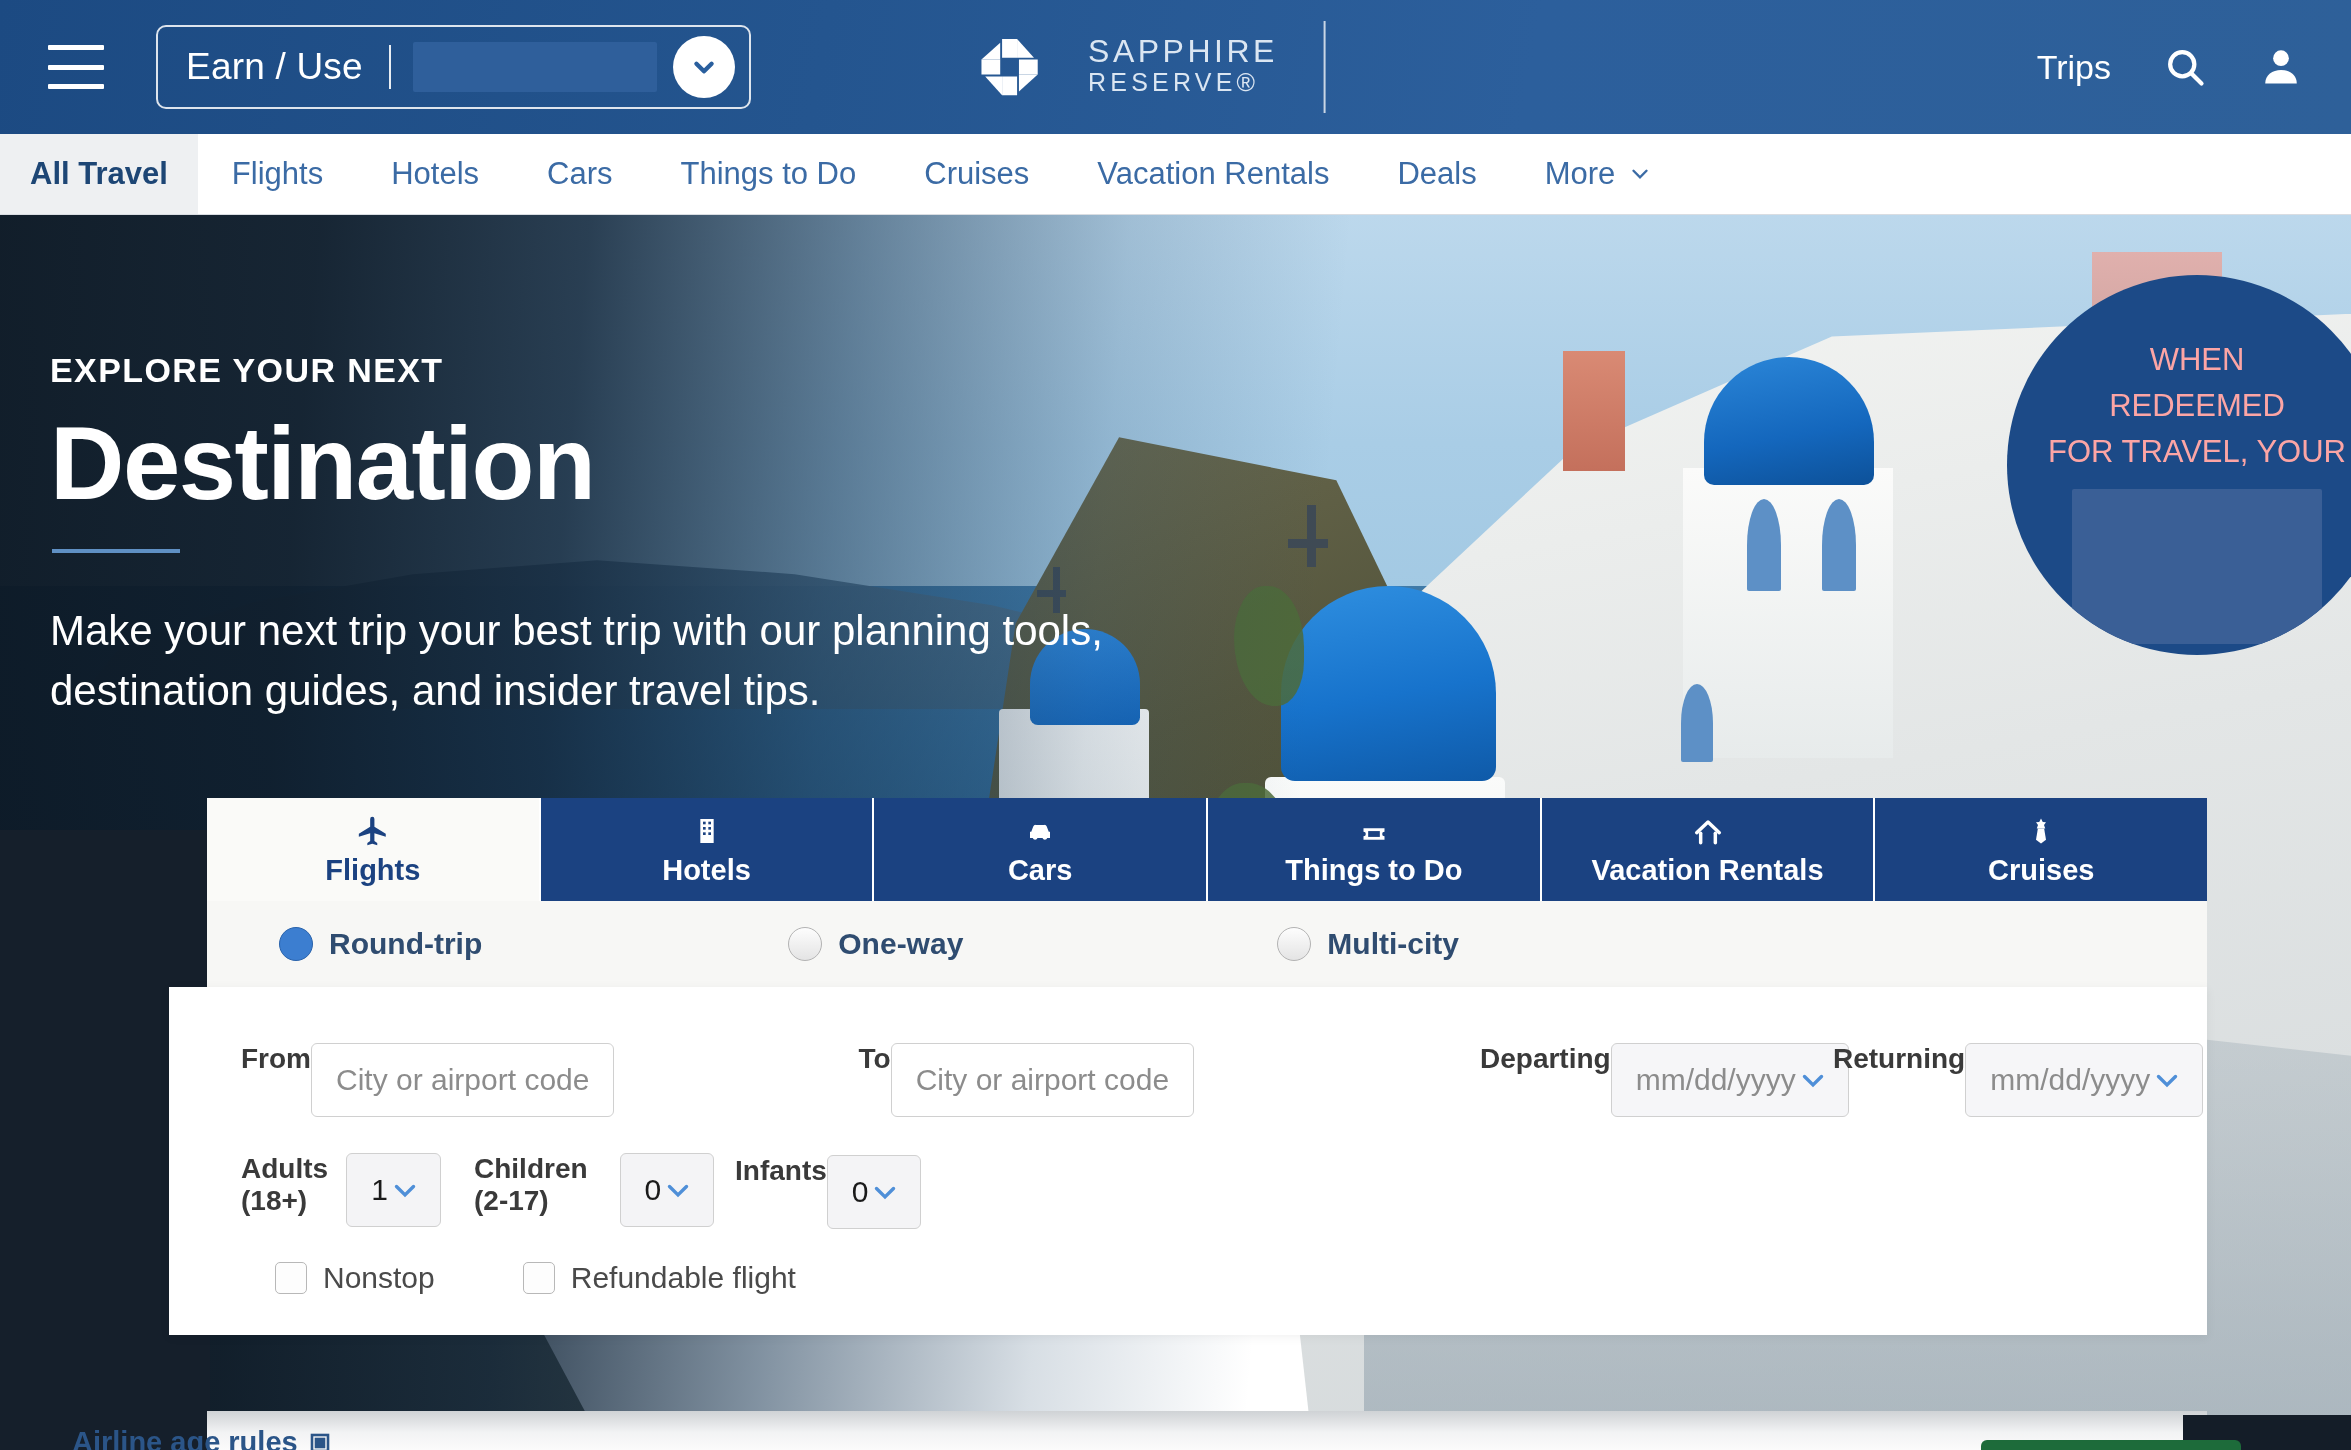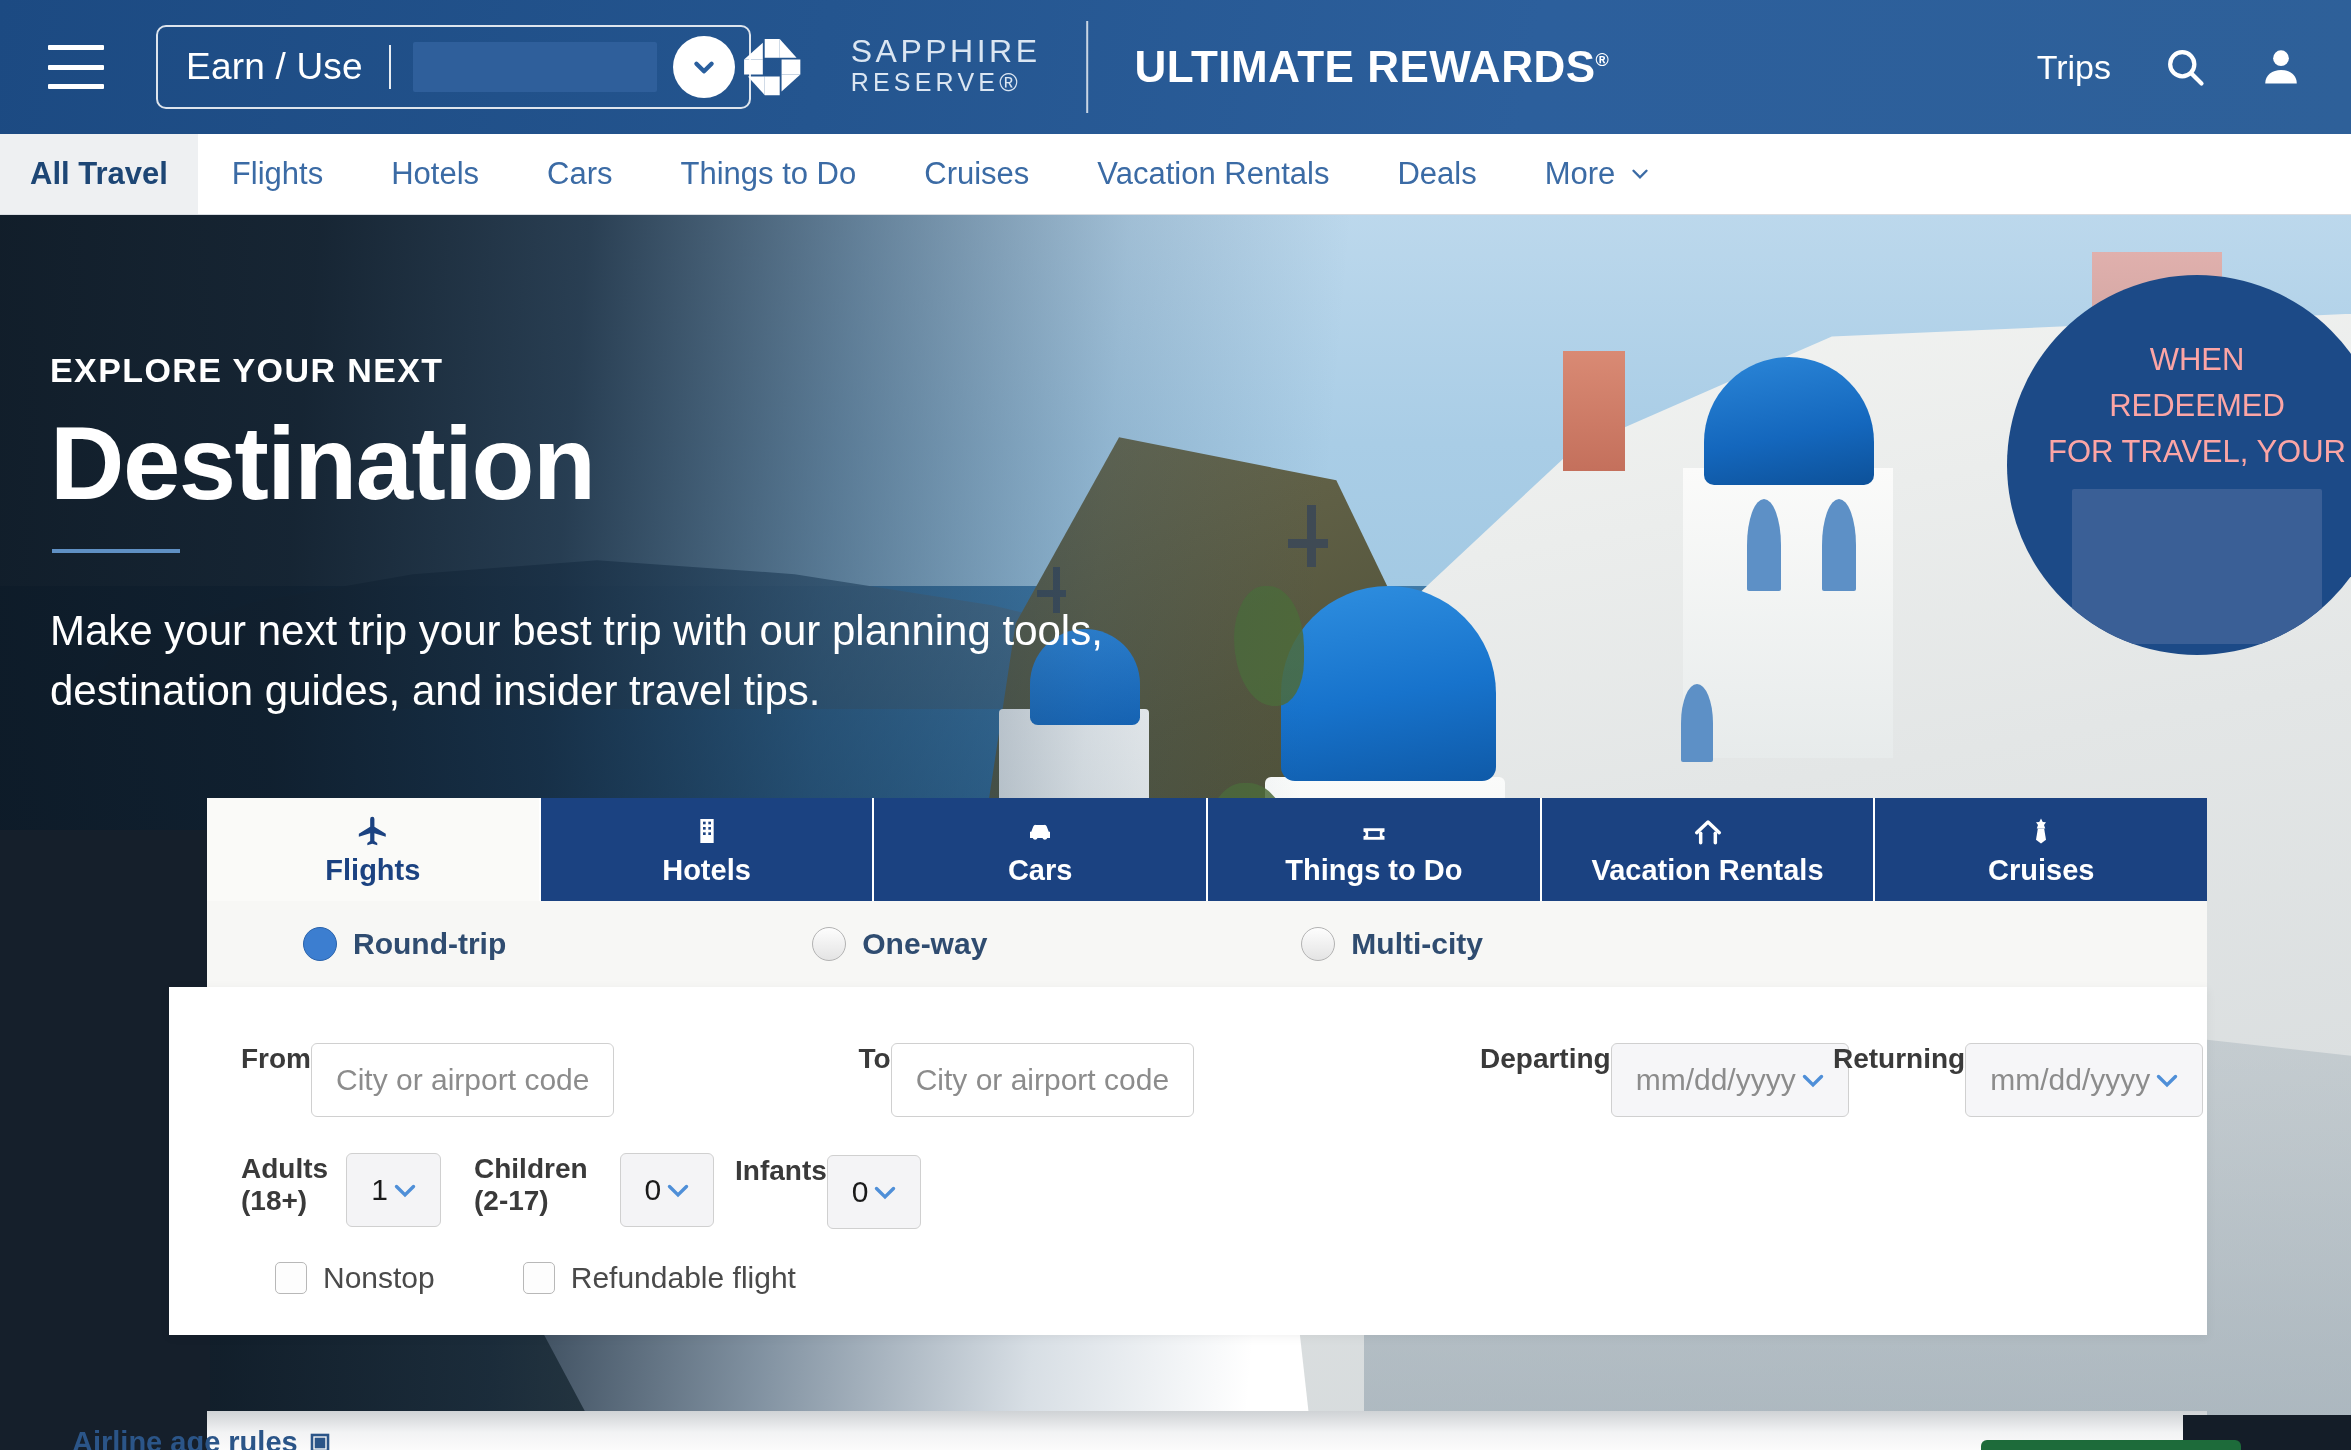--- a/index.html
+++ b/index.html
@@ -280,21 +280,21 @@
   .wtab:last-child { border-right: none; }
   .wtab-label { color: #ffffff; font-size: 29px; font-weight: 700; }
   .wtab.active { background: #fafaf8; }
   .wtab.active .wtab-label { color: #1b4281; }
   .wtab-icon { height: 36px; display: flex; align-items: flex-end; }
 
   .triptype-row {
     background: #f7f7f5;
     height: 86px;
     display: flex; align-items: center;
-    padding-left: 96px;
+    padding-left: 72px;
   }
   .triptype {
     display: flex; align-items: center; gap: 16px;
     cursor: pointer;
   }
   .tt-spacer1 { width: 306px; }
   .tt-spacer2 { width: 314px; }
   .radio {
     width: 34px; height: 34px; border-radius: 50%;
     background: linear-gradient(180deg, #fdfdfd 0%, #e4e4e4 100%);
@@ -411,23 +411,20 @@
         <path fill="#ffffff" d="M24 62 L24 42 L6 42 Z"></path>
         <path fill="#ffffff" d="M2 24 L22 24 L22 6 Z"></path>
         <rect x="24" y="24" width="16" height="16" fill="none"></rect>
       </svg>
       <div class="sapphire-words">
         <div class="sapphire-line1">SAPPHIRE</div>
         <div class="sapphire-line2">RESERVE®</div>
       </div>
     </div>
     <div class="brand-divider"></div>
-    <div class="ultimate-rewards">
-      <span>ULTIMATE REWARDS</span><sup>®</sup>
-    </div>
   </div>
 
   <div class="header-right">
     <a class="trips-link" href="#">Trips</a>
     <span class="hdr-icon">
       <svg width="44" height="44" viewBox="0 0 24 24" fill="none" stroke="#ffffff" stroke-width="2.3" stroke-linecap="round">
           <circle cx="10.5" cy="10.5" r="6.6"></circle>
           <line x1="15.4" y1="15.4" x2="21" y2="21"></line>
         </svg>
     </span>

